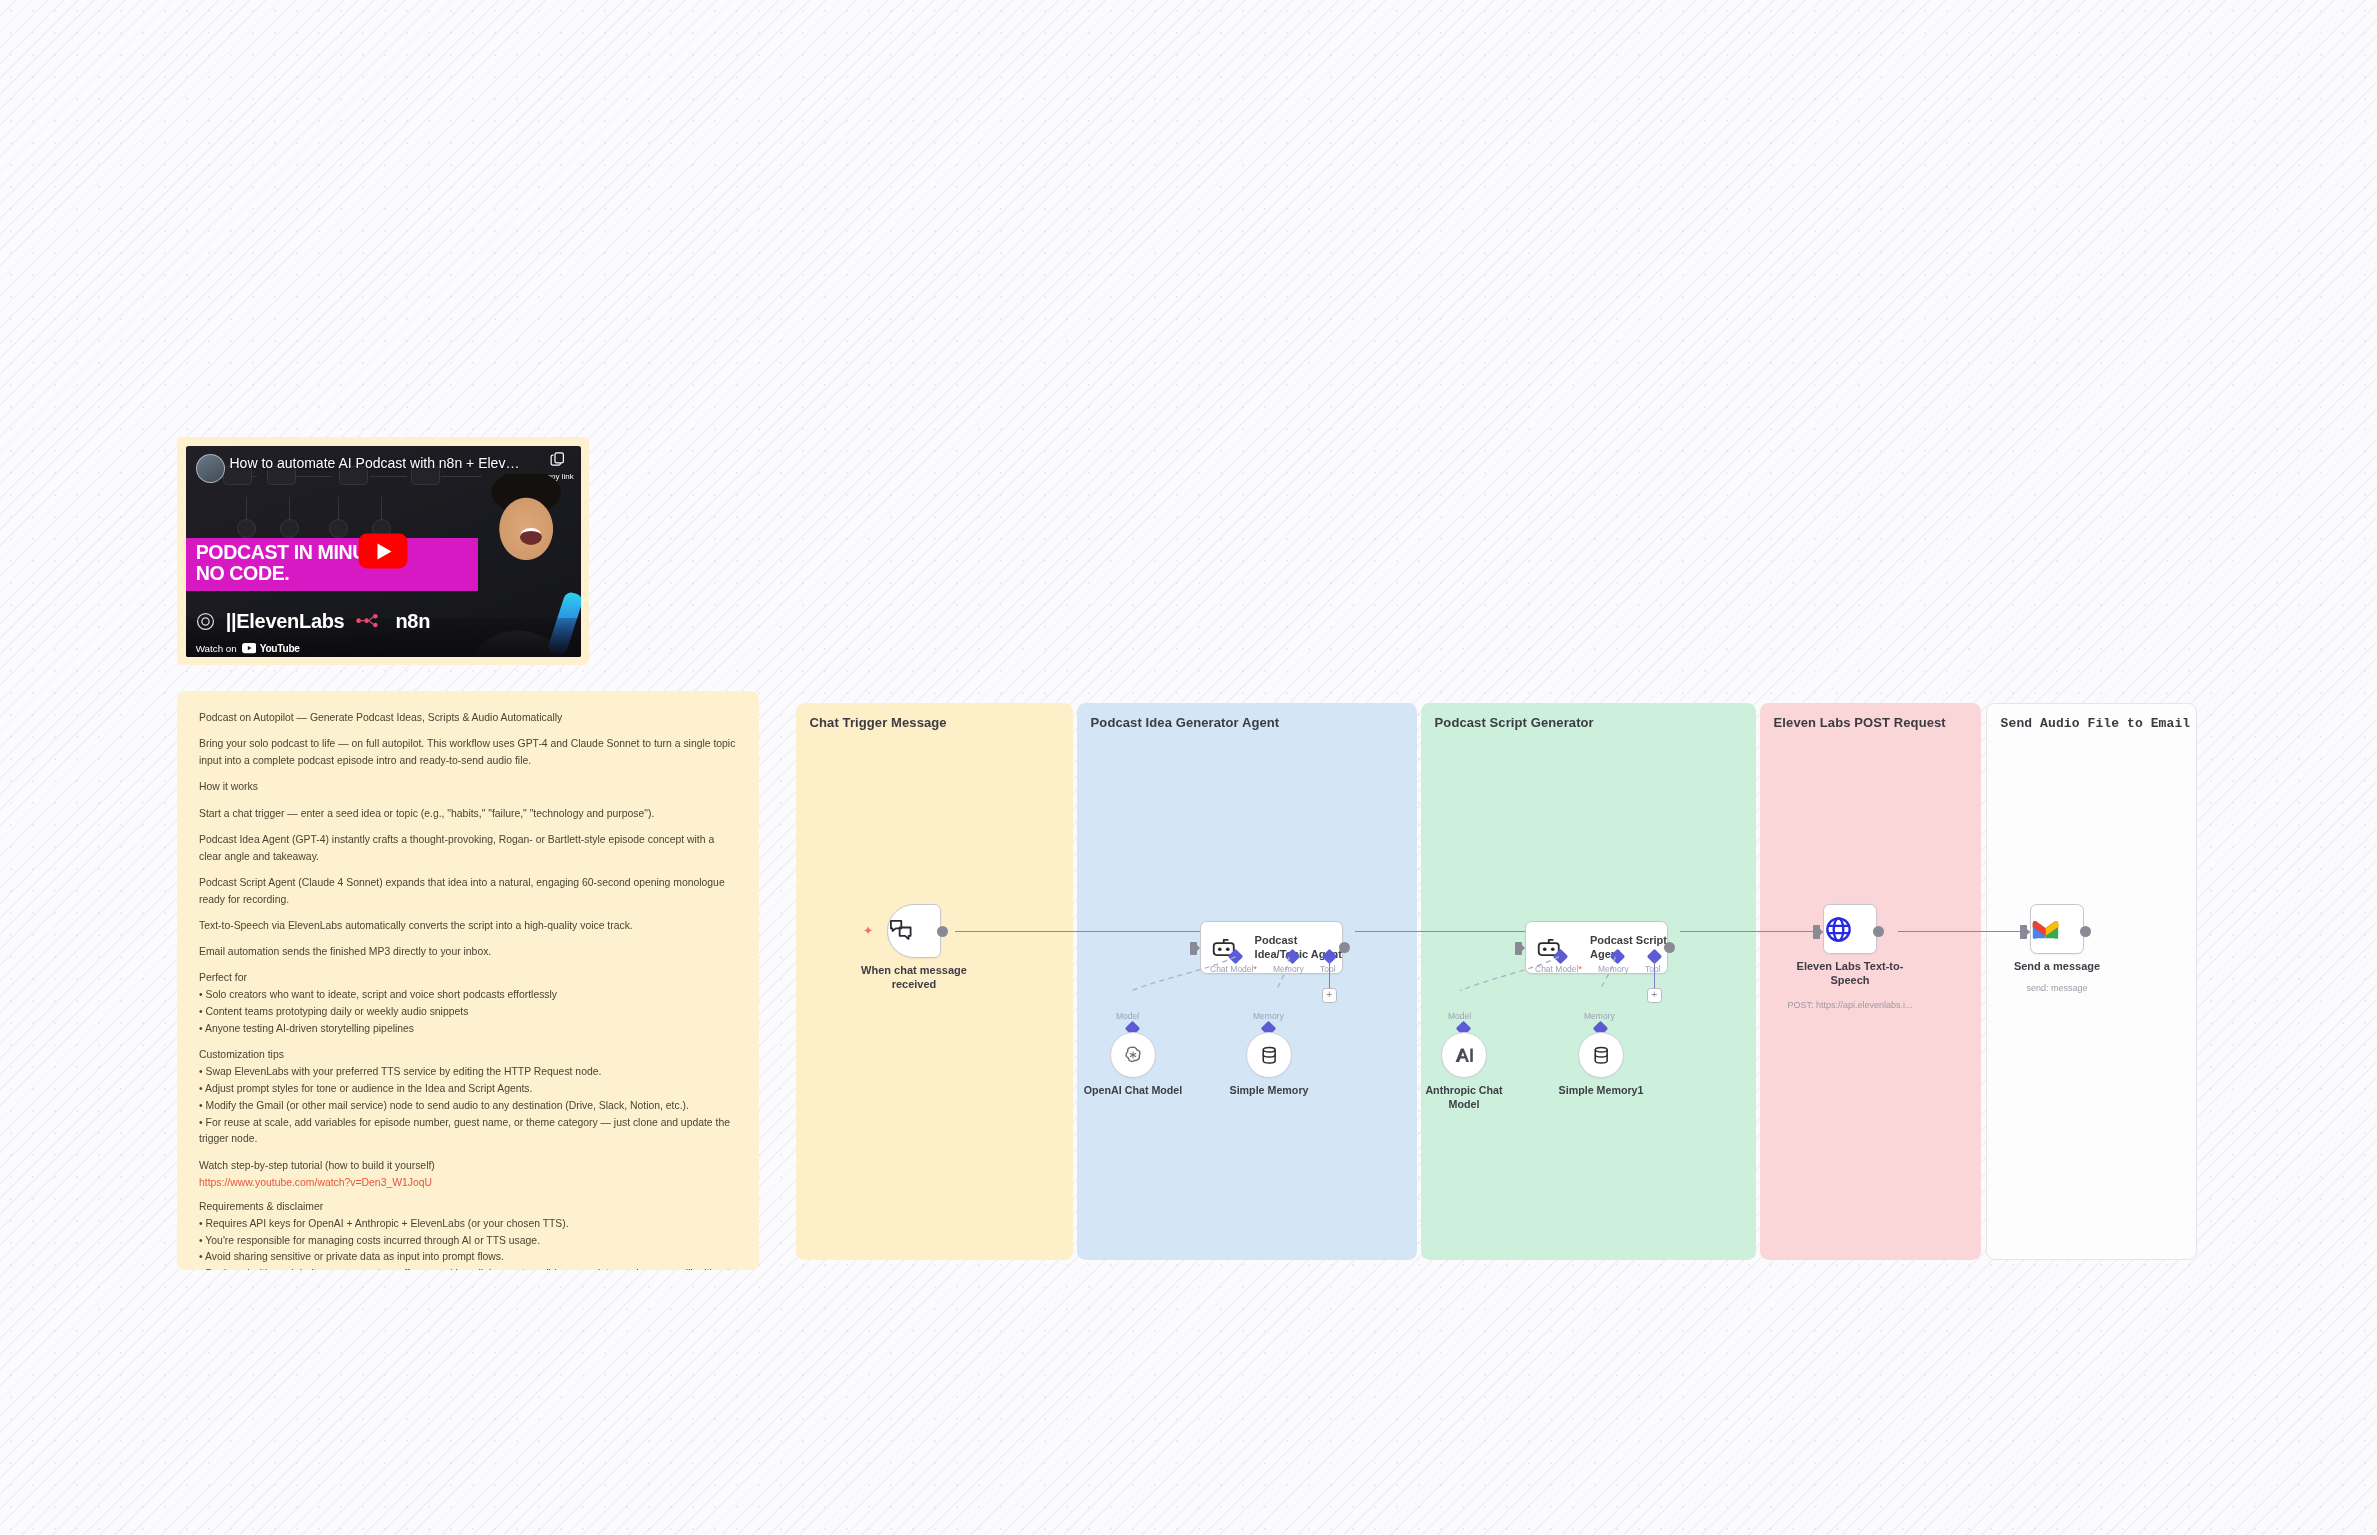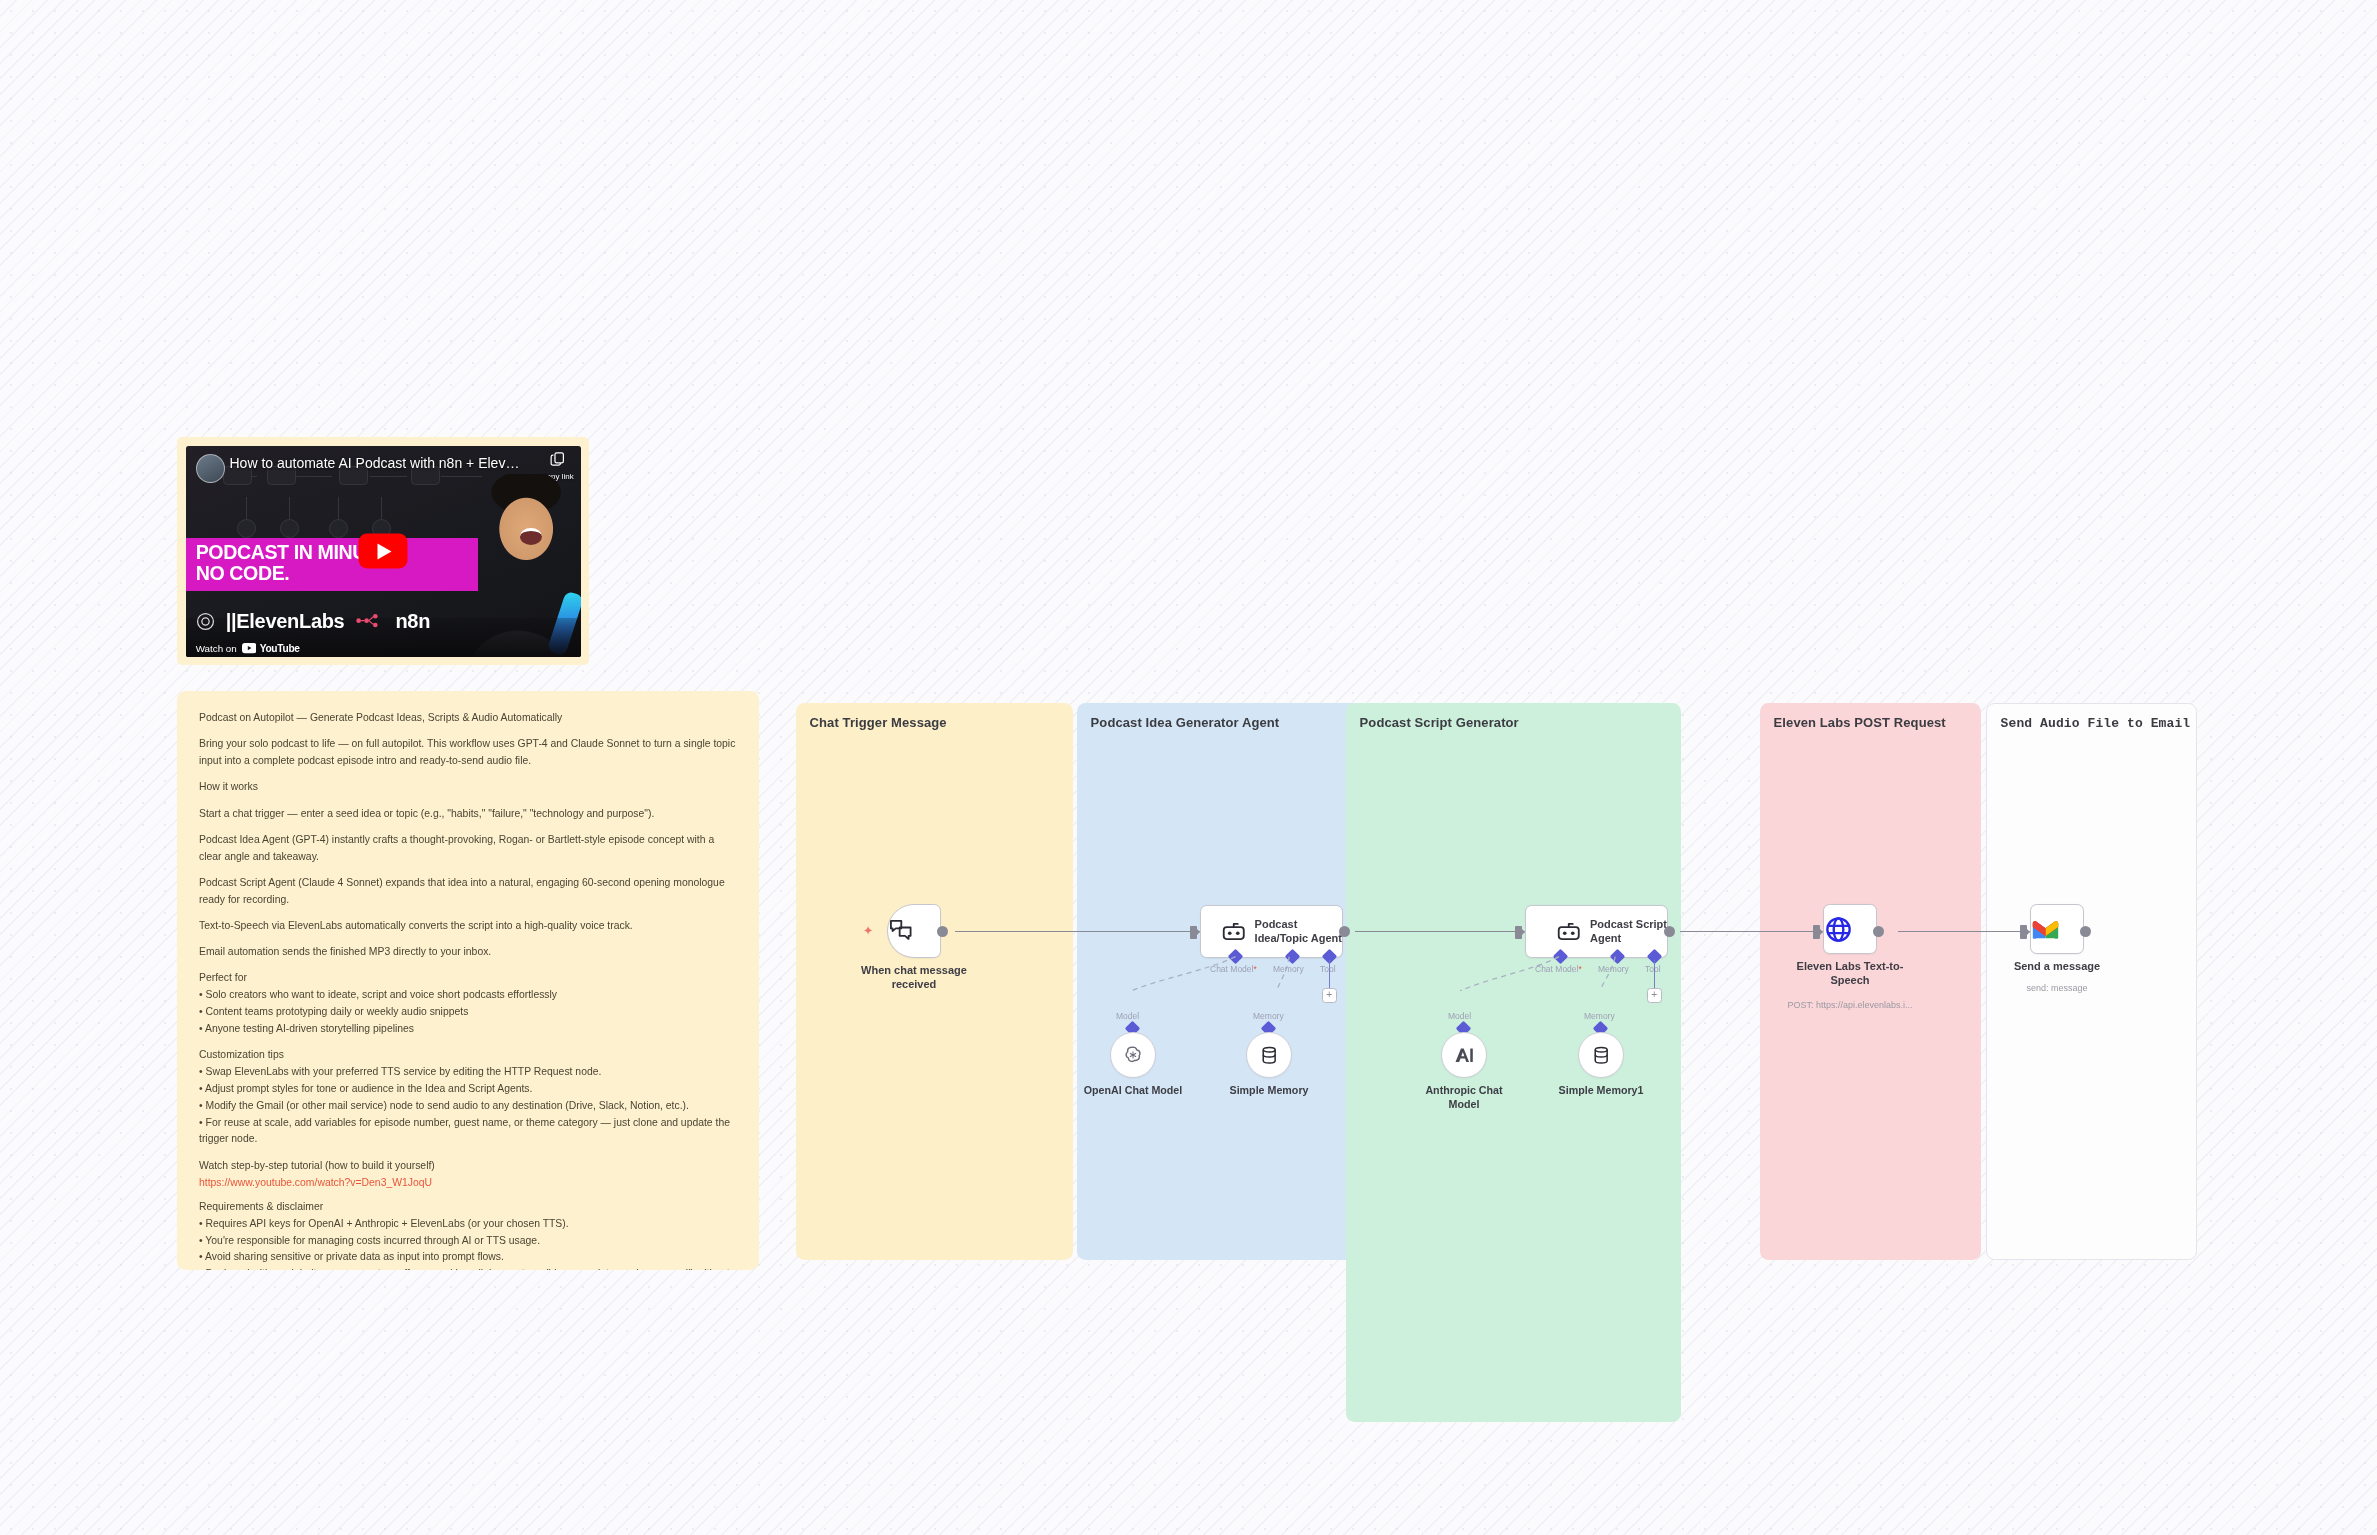--- a/index.html
+++ b/index.html
@@ -254,23 +254,24 @@
     border-radius: 6.8px;
     display: flex;
     align-items: center;
     justify-content: flex-start;
     box-shadow: 0 0.9px 1.7px rgba(0,0,0,0.05);
     cursor: pointer;
   }
   .node-sq { width: 54px; height: 50px; }
   .node-wide {
     width: 143px; height: 53px;
-    justify-content: flex-end;
+    justify-content: space-between;
     padding-left: 10.2px;
     gap: 8.5px;
+    margin-top: 16px;
   }
   .node-trigger {
     width: 54px; height: 54px;
     border-radius: 27px 6.8px 6.8px 27px;
   }
   .node-label {
     position: absolute;
     top: calc(100% + 6px);
     left: 50%;
     transform: translateX(-50%);
@@ -524,21 +525,21 @@
   </div>
 
   <div class="sticky sticky-yellow" style="left:796px; top:703px; width:277px; height:557px;">
     <span class="sticky-title">Chat Trigger Message</span>
   </div>
 
   <div class="sticky sticky-blue" style="left:1077px; top:703px; width:340px; height:557px;">
     <span class="sticky-title">Podcast Idea Generator Agent</span>
   </div>
 
-  <div class="sticky sticky-green" style="left:1346px; top:703px; width:335px; height:719px;text-align:right;">
+  <div class="sticky sticky-green" style="left:1421px; top:703px; width:335px; height:557px;text-align:right;">
     <span class="sticky-title">Podcast Script Generator</span>
   </div>
 
   <div class="sticky sticky-pink" style="left:1760px; top:703px; width:221px; height:557px;">
     <span class="sticky-title">Eleven Labs POST Request</span>
   </div>
 
   <div class="sticky sticky-white" style="left:1986px; top:703px; width:211px; height:557px;font-family:Liberation Mono, monospace;">
     <span class="sticky-title">Send Audio File to Email</span>
   </div>

